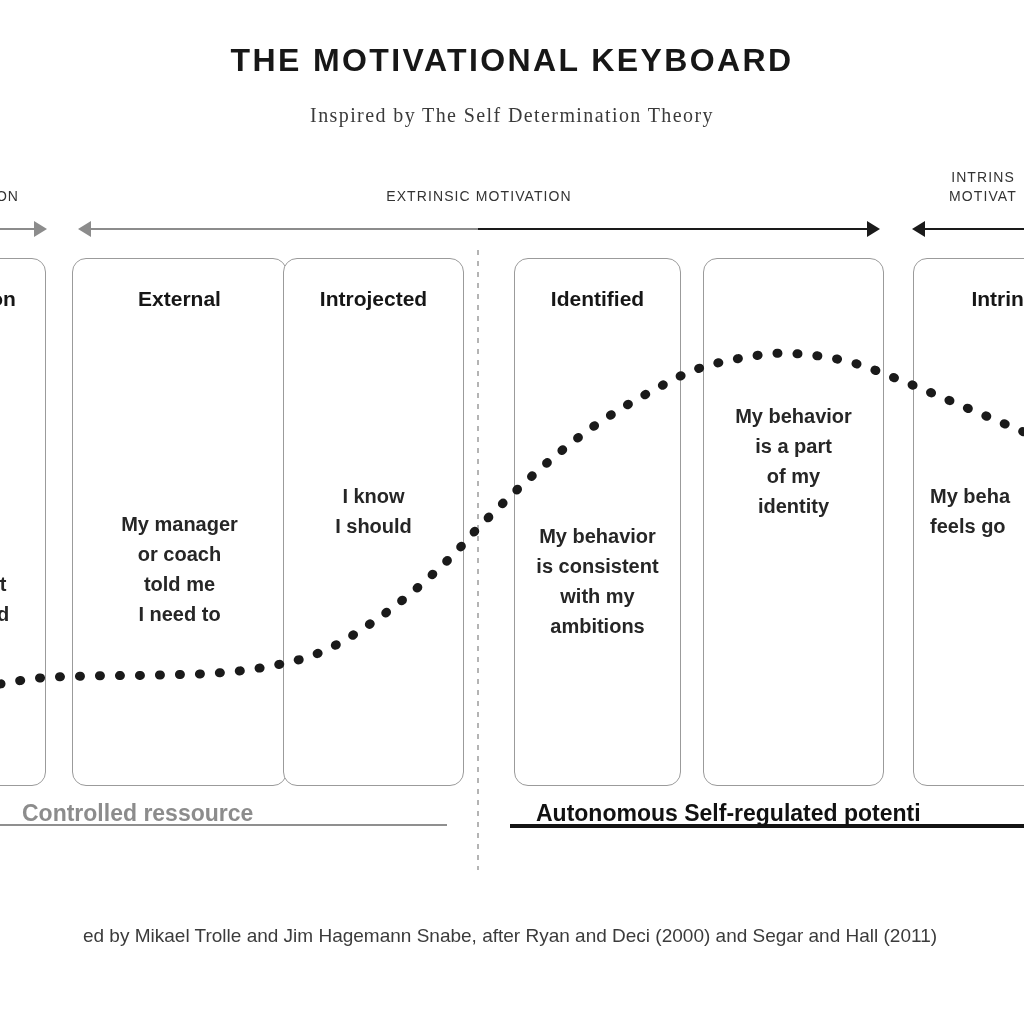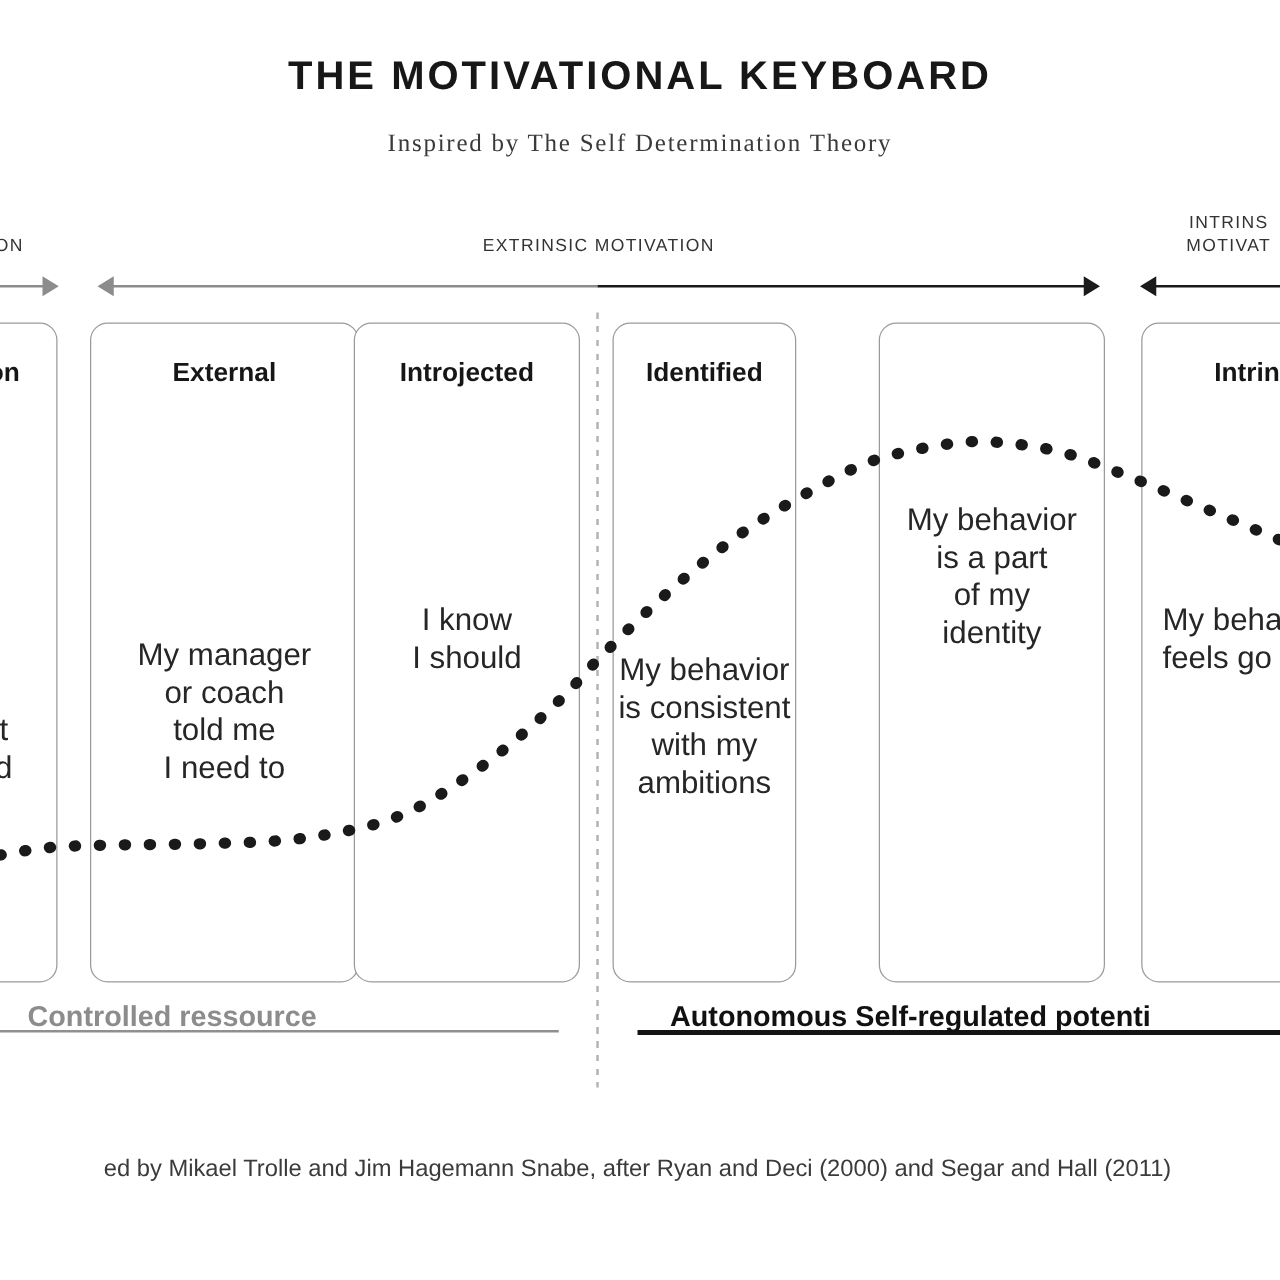--- a/index.html
+++ b/index.html
@@ -66,24 +66,25 @@
   .card-title{
     position:absolute;left:0;top:28px;width:100%;
     text-align:center;
     font-size:21px;font-weight:bold;
     color:#161616;
     white-space:nowrap;
   }
   .card-body{
     position:absolute;left:0;width:100%;
     text-align:center;
-    font-size:25px;
+    font-size:20px;
     line-height:30px;
     color:#262626;
     white-space:pre-line;
+    font-weight:bold;
   }
 
   
   .vdivider{
     position:absolute;left:477px;top:250px;width:2px;height:620px;
     background:repeating-linear-gradient(to bottom,#b4b4b4 0px,#b4b4b4 5px,transparent 5px,transparent 11px);
   }
 
   
   .curve{position:absolute;left:0;top:258px;width:1024px;height:528px;}
@@ -152,21 +153,21 @@
 told me
 I need to</div>
   </div>
 
   <div class="card" style="left:283px;width:181px;">
     <div class="card-title">Introjected</div>
     <div class="card-body" style="top:222px;">I know
 I should</div>
   </div>
 
-  <div class="card" style="left:490px;width:147px;">
+  <div class="card" style="left:514px;width:167px;">
     <div class="card-title">Identified</div>
     <div class="card-body" style="top:262px;">My behavior
 is consistent
 with my
 ambitions</div>
   </div>
 
   <div class="card" style="left:703px;width:181px;">
     <div class="card-body" style="top:142px;">My behavior
 is a part

